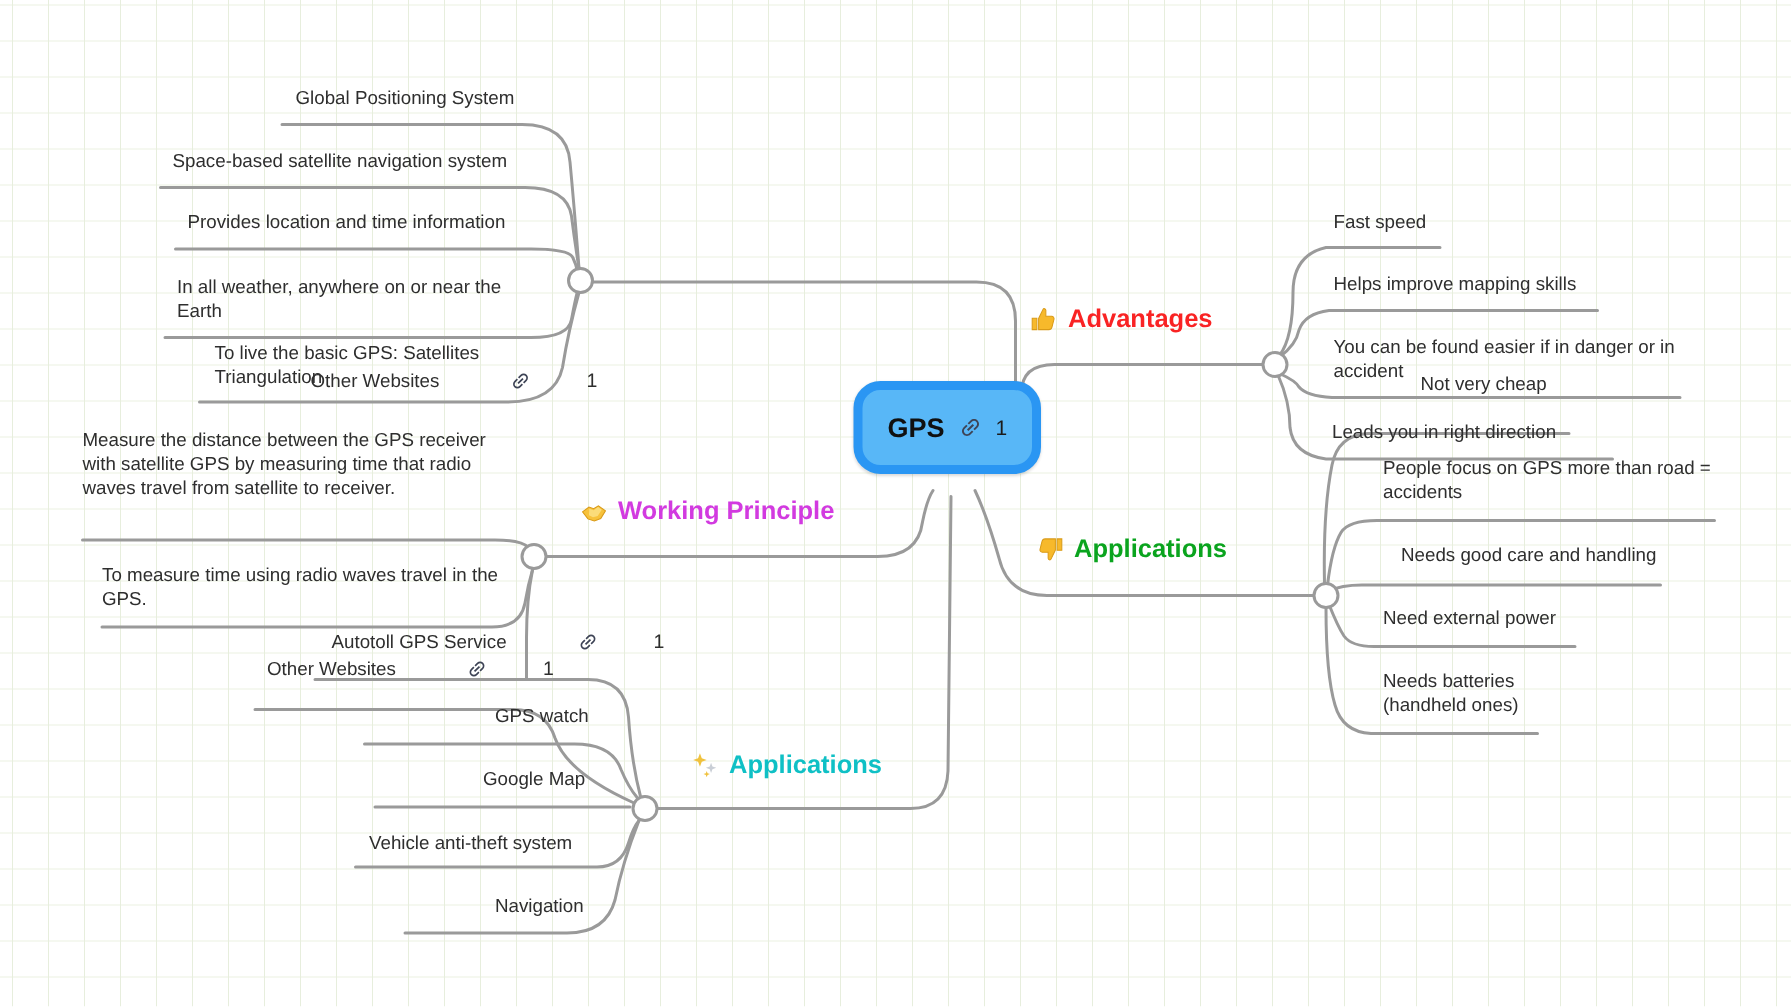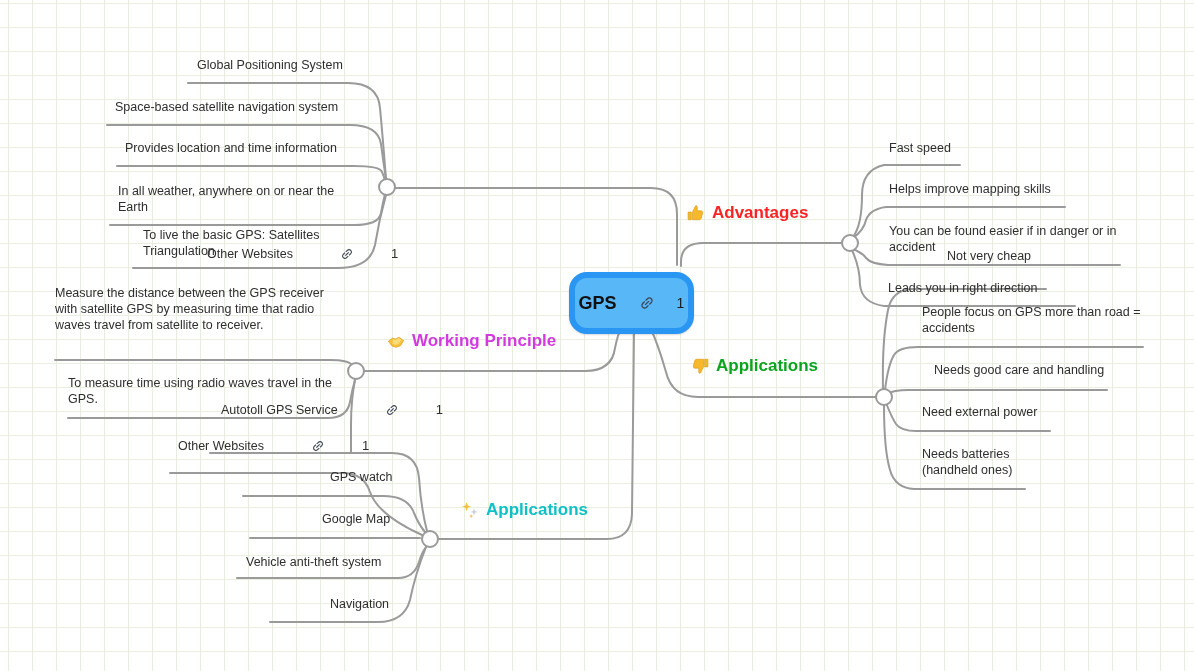--- a/index.html
+++ b/index.html
@@ -23,23 +23,23 @@
   .leaf.wrap{white-space:normal;}
   .branch{
     position:absolute;display:flex;align-items:center;gap:7px;
     font-size:17px;font-weight:bold;cursor:pointer;white-space:nowrap;
   }
   .bicon{width:18px;height:18px;flex:0 0 auto;}
   .linkrow{display:flex;align-items:center;gap:32px;}
   .linkicon{width:14px;height:14px;margin-left:15px;flex:0 0 auto;}
   .linkcount{margin-left:5px;color:#2e2e2e;font-size:13px;}
   .root{
-    position:absolute;left:569px;top:272px;width:113px;height:50px;
+    position:absolute;left:569px;top:254px;width:113px;height:50px;
     border:6px solid #2a96f3;border-radius:18px;background:#58b7f7;
-    display:flex;align-items:center;justify-content:center;gap:22px;
+    display:flex;align-items:center;justify-content:center;gap:9px;
     cursor:pointer;box-shadow:0 1px 2px rgba(0,0,0,.15);
   }
   .root .rlabel{font-size:18px;font-weight:bold;color:#101010;}
   .root .linkicon{margin-left:0;width:16px;height:16px;}
   .root .linkcount{margin-left:0;font-size:14px;color:#1b1b1b;}
   .hidden-defs{position:absolute;width:0;height:0;overflow:hidden;}
 </style>
 </head>
 <body>
 
@@ -165,21 +165,21 @@
     <span class="linkcount">1</span>
   </div>
 
   <div class="leaf" style="left:889px;top:140px;">Fast speed</div>
   <div class="leaf" style="left:889px;top:181px;">Helps improve mapping skills</div>
   <div class="leaf wrap" style="left:889px;top:223px;width:248px;">You can be found easier if in danger or in accident</div>
   <div class="leaf" style="left:888px;top:280px;">Leads you in right direction</div>
 
   <div class="leaf wrap" style="left:55px;top:285px;width:272px;">Measure the distance between the GPS receiver with satellite GPS by measuring time that radio waves travel from satellite to receiver.</div>
   <div class="leaf wrap" style="left:68px;top:375px;width:266px;">To measure time using radio waves travel in the GPS.</div>
-  <div class="leaf linkrow" style="left:221px;top:402px;">
+  <div class="leaf linkrow" style="left:221px;top:420px;">
     <span>Autotoll GPS Service</span>
     <svg class="linkicon">
         <use href="#i-link"></use>
       </svg>
     <span class="linkcount">1</span>
   </div>
   <div class="leaf linkrow" style="left:178px;top:438px;">
     <span>Other Websites</span>
     <svg class="linkicon">
         <use href="#i-link"></use>

